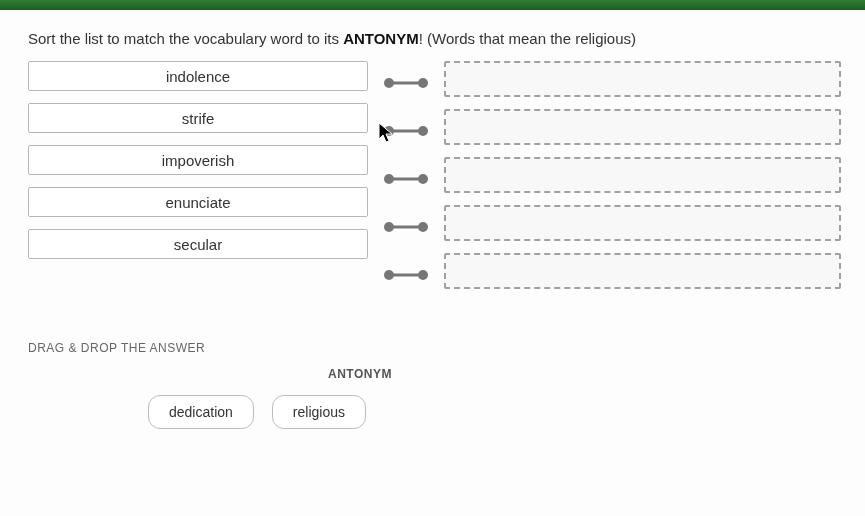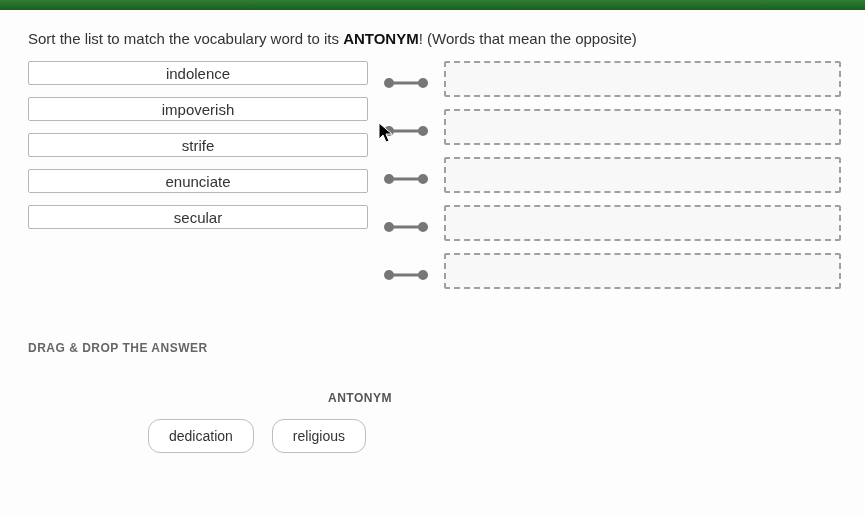--- a/index.html
+++ b/index.html
@@ -31,21 +31,21 @@
     .left-col, .right-col {
       display: flex;
       flex-direction: column;
       gap: 12px;
     }
     .left-col { width: 340px; }
     .right-col { flex: 1; }
     .vocab-box {
       border: 1px solid #b7b7b7;
       background: #fff;
-      height: 24px;
+      height: 30px;
       display: flex;
       align-items: center;
       justify-content: center;
       font-size: 15px;
       color: #333;
       border-radius: 2px;
       position: relative;
     }
     .connector-col {
       display: flex;
@@ -69,22 +69,22 @@
       background: #f8f8f8;
     }
     .answer-section {
       margin-top: 48px;
     }
     .answer-label {
       font-size: 12px;
       letter-spacing: 0.5px;
       color: #666;
       text-transform: uppercase;
-      font-weight: 700;
-      margin-bottom: 36px;
+      font-weight: 400;
+      margin-bottom: 12px;
     }
     .answer-sub {
       font-size: 12px;
       font-weight: 700;
       letter-spacing: 0.5px;
       color: #555;
       margin-left: 300px;
       margin-bottom: 14px;
     }
     .chips-row {
@@ -117,34 +117,34 @@
     }
   </style>
 </head>
 <body>
 
 <div class="topbar"></div>
 
 <div class="page">
 
   <div class="instruction">
-    <span>Sort the list to match the vocabulary word to its </span><b>ANTONYM</b><span>! (Words that mean the opposite)</span>
+    <span>Sort the list to match the vocabulary word to its </span><b>ANTONYM</b><span>! (Words that mean the religious)</span>
   </div>
 
   <div class="match-area">
 
     <div class="left-col">
       <div class="vocab-box">
         <span>indolence</span>
       </div>
       <div class="vocab-box">
+        <span>strife</span>
+      </div>
+      <div class="vocab-box">
         <span>impoverish</span>
-      </div>
-      <div class="vocab-box">
-        <span>strife</span>
       </div>
       <div class="vocab-box">
         <span>enunciate</span>
       </div>
       <div class="vocab-box">
         <span>secular</span>
       </div>
     </div>
 
     <div class="connector-col">

